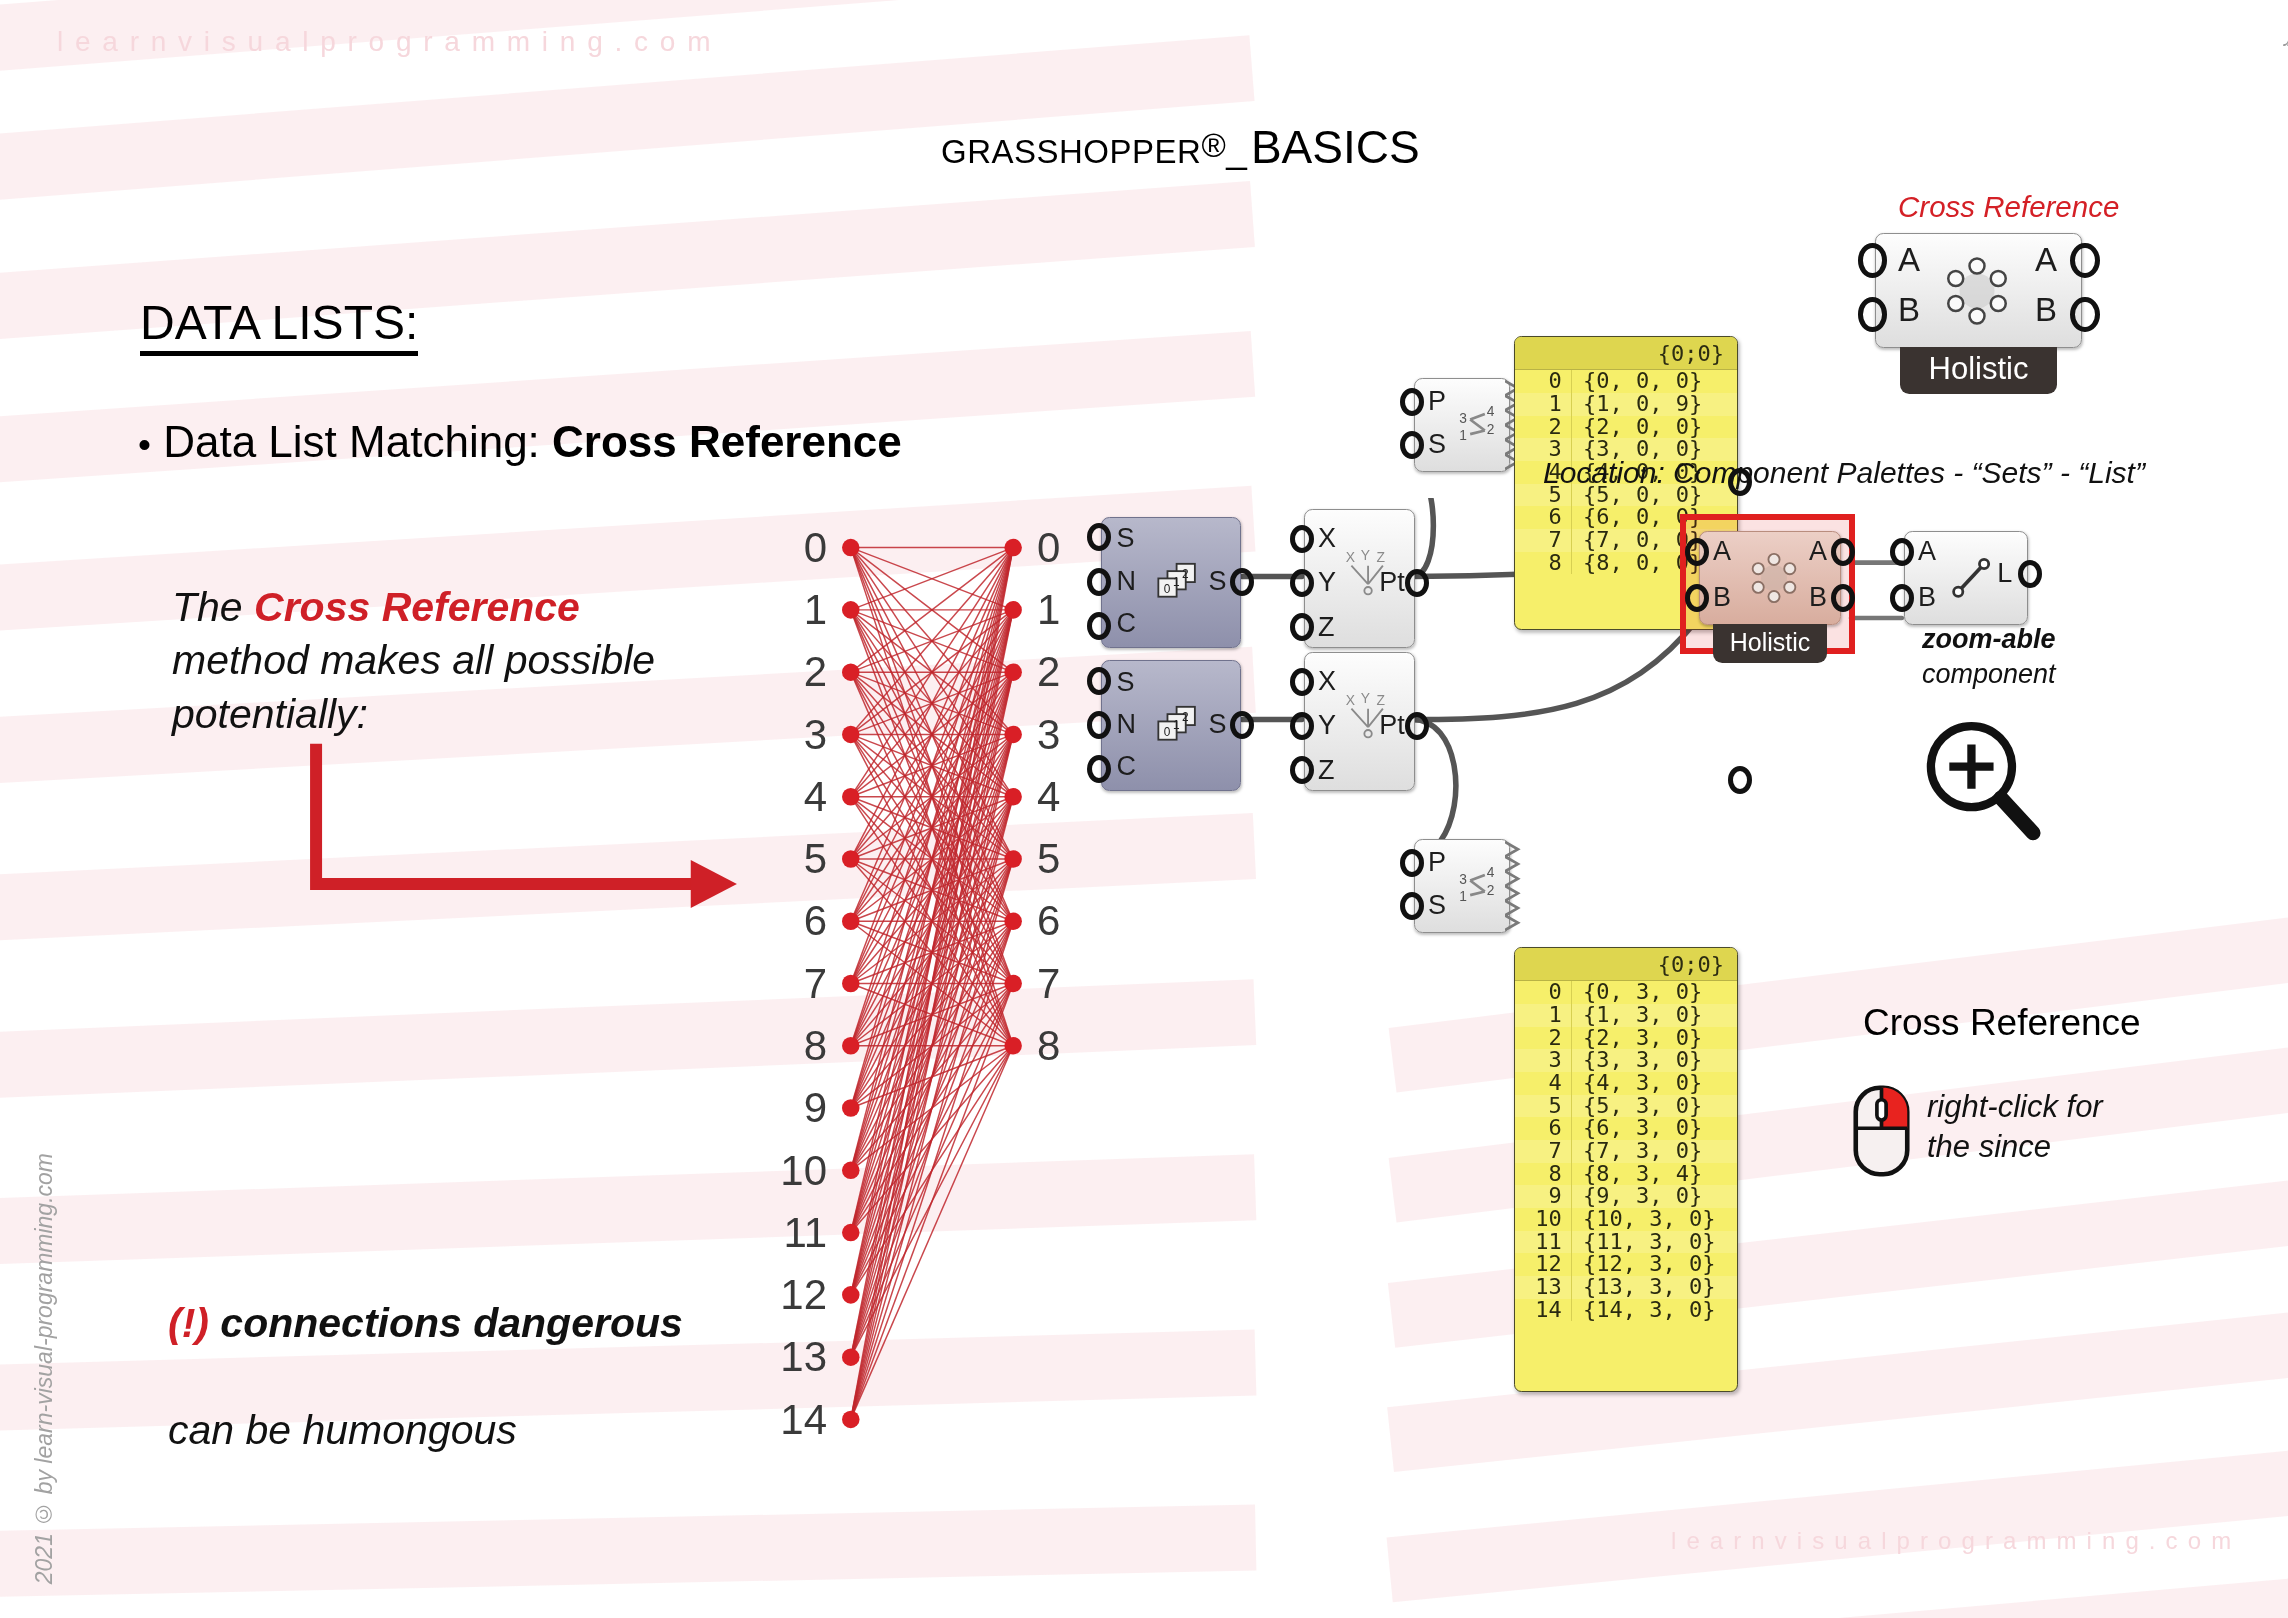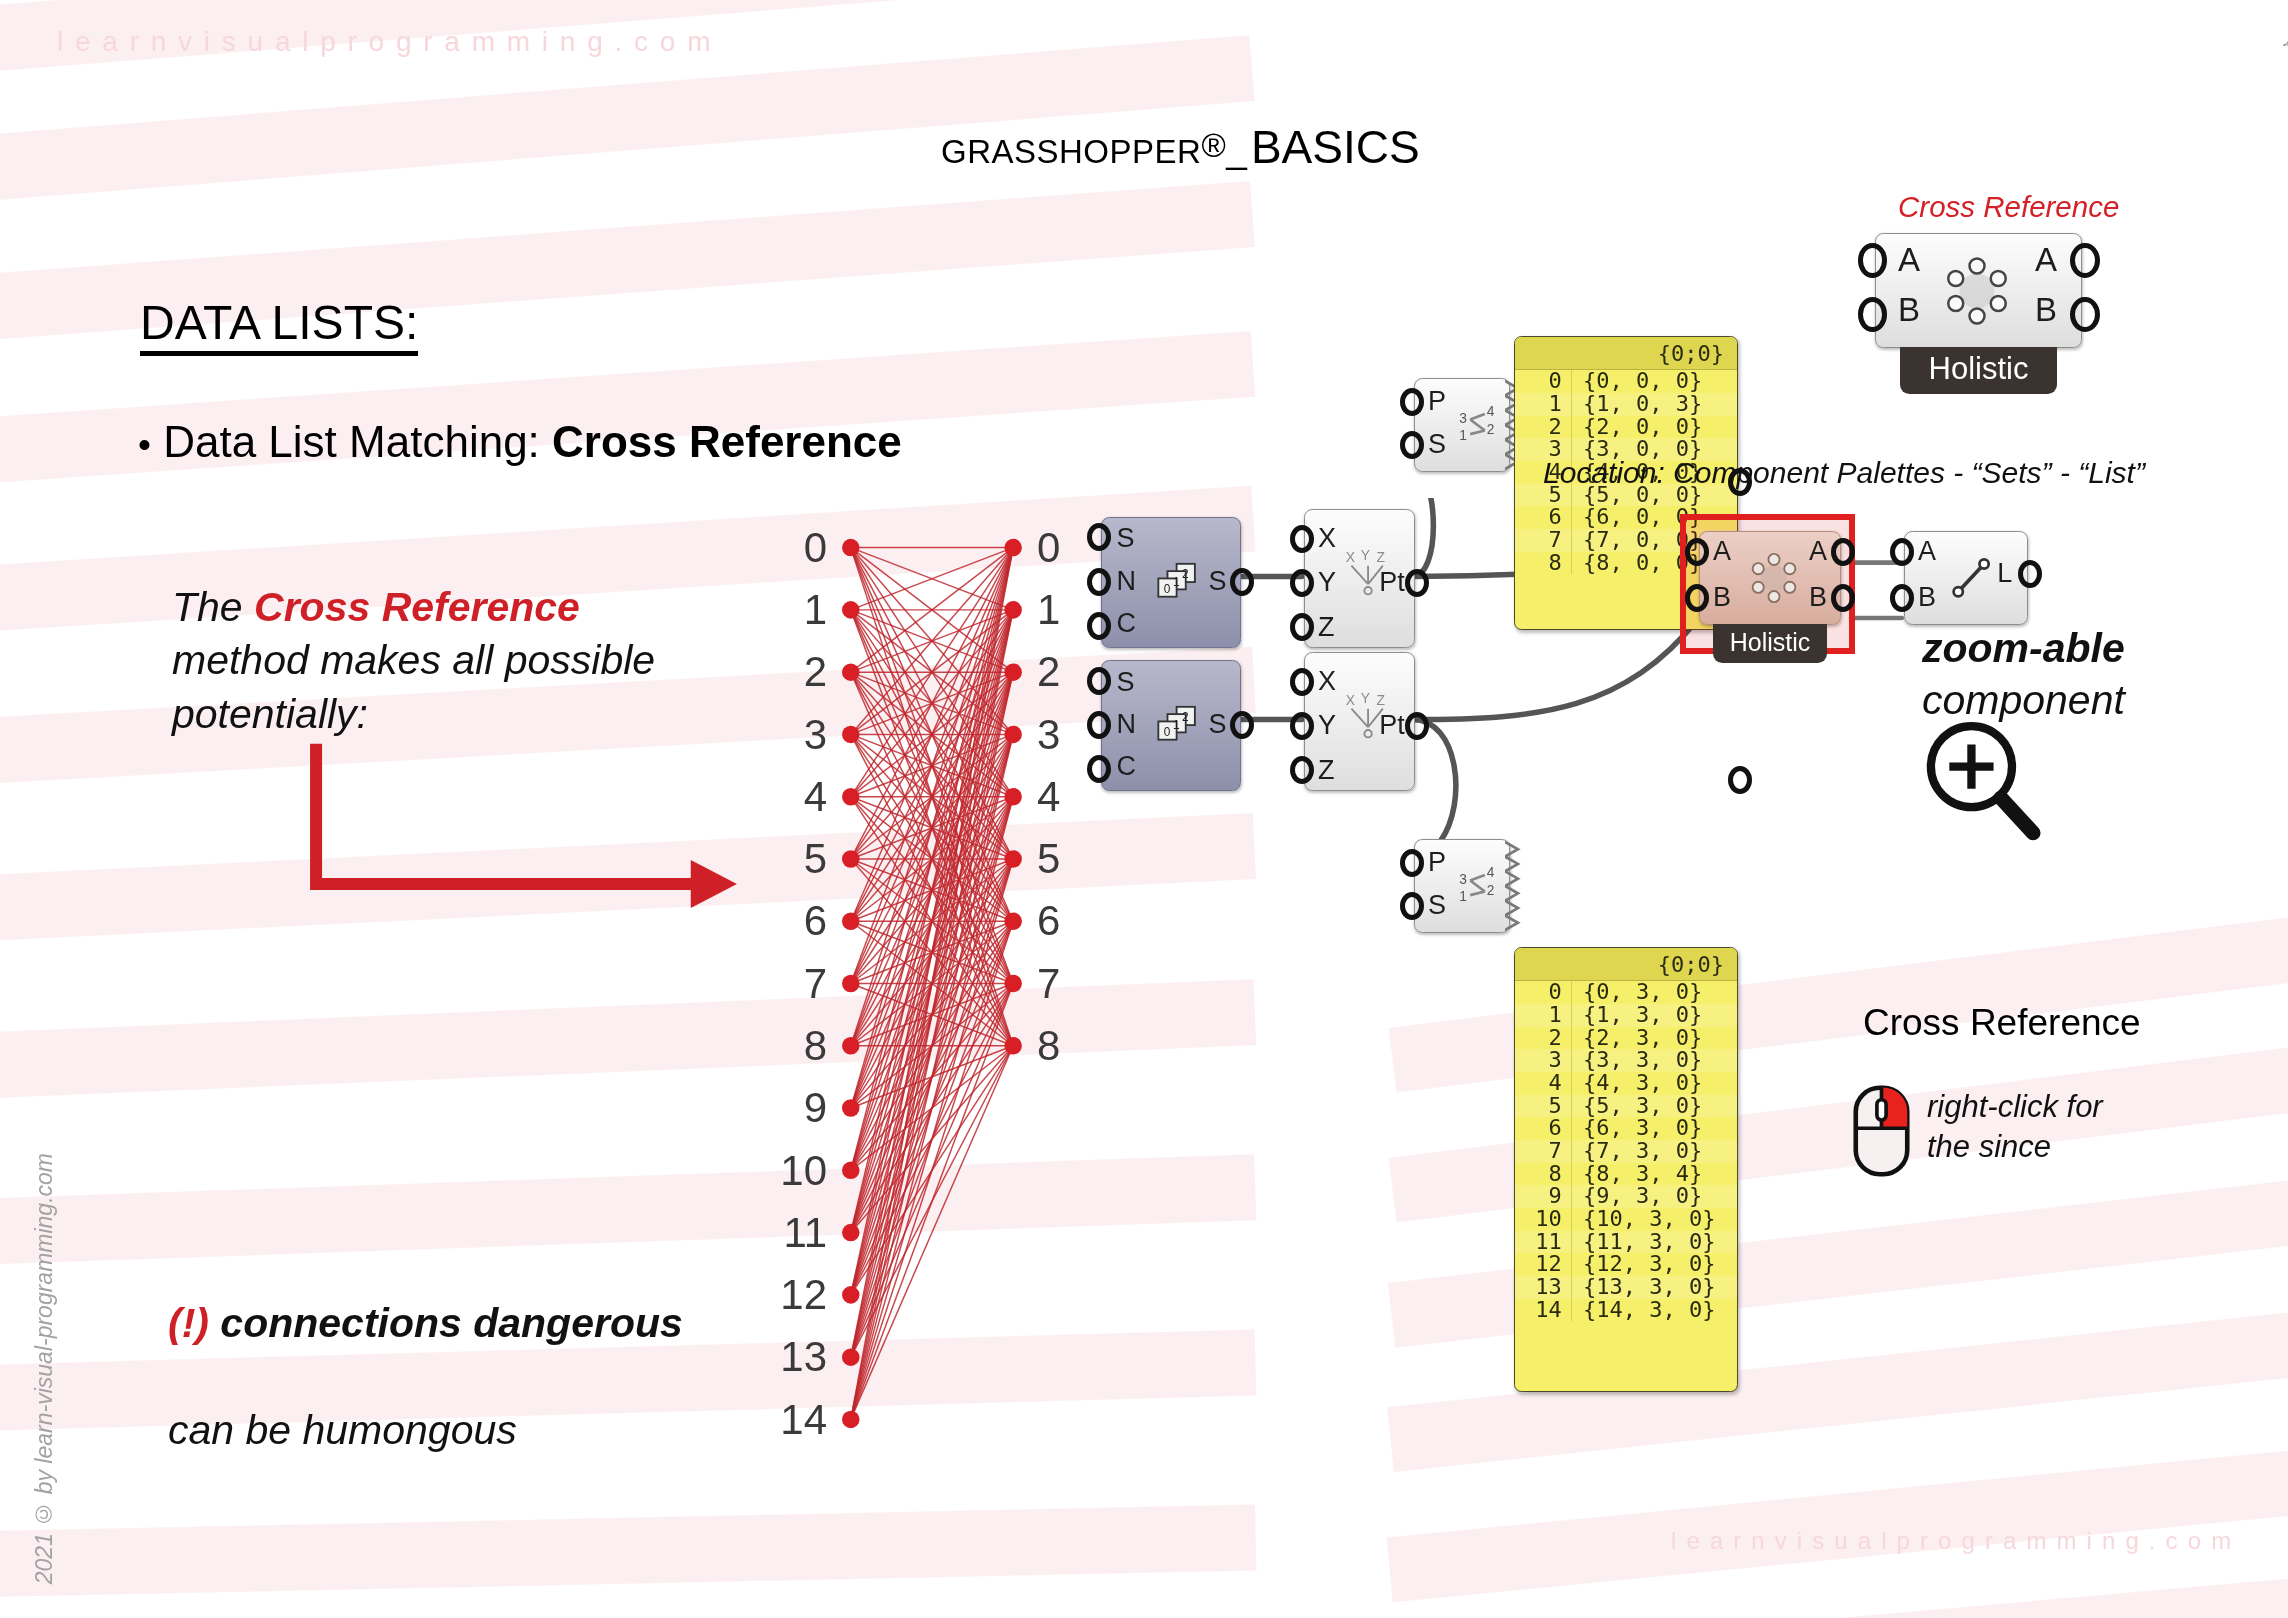--- a/index.html
+++ b/index.html
@@ -85,21 +85,21 @@
   .panel .prow .idx{width:57px;text-align:right;padding-right:9.2px;
       border-right:0.9px solid #d7d052;box-sizing:border-box;}
   .panel .prow .val{padding-left:11px;}
   .panel .prow:nth-child(even){background:rgba(255,255,255,.16);}
 
   .xref-highlight{position:absolute;border:6.5px solid #e0201f;
       background:rgba(224,32,31,.13);box-sizing:border-box;}
 
   .xref-caption{position:absolute;font-size:37px;color:#000;}
 
-  .zoom-note{position:absolute;font-style:italic;font-size:41px;line-height:1.28;color:#111;}
+  .zoom-note{position:absolute;font-style:italic;font-size:27px;line-height:1.28;color:#111;}
   .zoom-note .b{font-weight:bold;}
 
   .rc-note{position:absolute;font-style:italic;font-size:31px;line-height:1.28;color:#111;}
   .rc-note .b{font-weight:normal;}
 
   .loc-note{position:absolute;font-style:italic;font-size:30px;color:#111;white-space:nowrap;}
   .xref-title-top{position:absolute;font-style:italic;font-size:29.5px;color:#d42026;}
 </style>
 </head>
 <body>
@@ -487,21 +487,21 @@
 
     <div class="panel" style="left:406px;top:-162px;width:222px;height:292px;">
       <div class="phead">{0;0}</div>
       <div id="panel-top-rows">
           <div class="prow">
             <span class="idx">0</span>
             <span class="val">{0, 0, 0}</span>
           </div>
           <div class="prow">
             <span class="idx">1</span>
-            <span class="val">{1, 0, 3}</span>
+            <span class="val">{1, 0, 9}</span>
           </div>
           <div class="prow">
             <span class="idx">2</span>
             <span class="val">{2, 0, 0}</span>
           </div>
           <div class="prow">
             <span class="idx">3</span>
             <span class="val">{3, 0, 0}</span>
           </div>
           <div class="prow">

